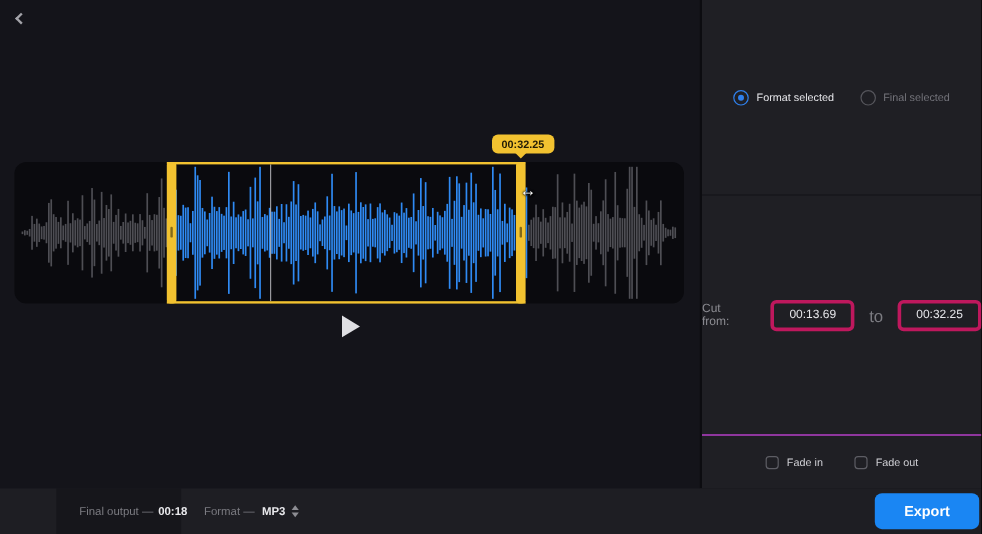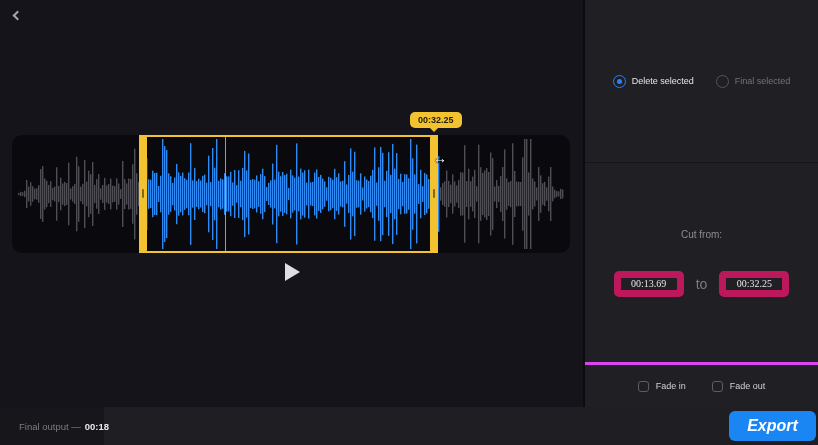--- a/index.html
+++ b/index.html
@@ -65,61 +65,60 @@
     font-size:9.5px; color:#6f6f75; letter-spacing:.3px;
   }
   .time-display .total { color:#e9e9ec; font-weight:bold; }
   
   .side-panel {
     position:absolute; left:583px; top:0; width:235px; height:407px;
     background:#1f1f24; border-left:2px solid #0c0c10; display:flex; flex-direction:column;
   }
   .sp-section { display:flex; align-items:center; justify-content:center; }
   .sp-mode { height:162px; gap:22px; }
-  .sp-cut { flex:1; flex-direction:column; gap:31px; border-top:1px solid #141419; }
-  .sp-fade { height:45px; gap:26px; border-top:3px solid #d946ef; }
+  .sp-cut { flex:1; flex-direction:row; gap:31px; border-top:1px solid #141419; }
+  .sp-fade { height:45px; gap:26px; border-top:1px solid #d946ef; }
   .mode-option { display:flex; align-items:center; gap:6px; cursor:pointer; }
   .radio {
     width:13px; height:13px; border-radius:50%; border:1.5px solid #55555b;
     display:flex; align-items:center; justify-content:center; flex:none;
   }
   .radio.on { border-color:var(--accent-blue,#2f80ed); }
   .radio.on i { width:5px; height:5px; border-radius:50%; background:var(--accent-blue,#2f80ed); display:block; }
   .mode-option .lbl { font-size:9px; color:#73737a; }
   .mode-option.selected .lbl { color:#e6e6ea; }
   .cut-title { font-size:10px; color:#8c8c92; }
   .cut-row { display:flex; align-items:center; gap:12px; }
   .cut-input {
-    width:70px; height:26px; background:transparent; border:7px solid #be185d;
+    width:70px; height:26px; background:transparent; border:3px solid #be185d;
     border-radius:5px; color:#e6e6ea; font-size:10px; text-align:center;
-    font-family:Liberation Serif, serif; outline:none;
+    font-family:Liberation Sans, sans-serif; outline:none;
   }
   .cut-joiner { font-size:14px; color:#7b7b81; }
   .fade-option { display:flex; align-items:center; gap:7px; cursor:pointer; }
   .checkbox { width:11px; height:11px; border:1.5px solid #5d5d64; border-radius:3px; flex:none; }
   .fade-option .lbl { font-size:9px; color:#cfcfd4; }
   
-  .bottom-bar { position:absolute; left:0; top:407px; width:818px; height:38px; background:#1e1e23; display:flex; }
+  .bottom-bar { position:absolute; left:0; top:407px; width:818px; height:38px; background:#1e1e23; display:flex;padding-left:47px; }
   .bb-cell { display:flex; align-items:center; }
   .bb-final { width:104px; background:#16161b; padding-left:19px; }
   .bb-format { padding-left:19px; gap:6px; }
   .bb-label { font-size:9.5px; color:#7b7b81; white-space:nowrap; }
   .bb-value { font-size:9.5px; color:#e9e9ec; font-weight:bold; margin-left:4px; white-space:nowrap; }
   .format-select { display:flex; align-items:center; gap:5px; cursor:pointer; }
   .format-select .bb-value { margin-left:0; }
   .stepper { display:flex; flex-direction:column; gap:2px; }
   .stepper i { display:block; width:0; height:0; border-left:3px solid transparent; border-right:3px solid transparent; }
   .stepper .up { border-bottom:4px solid #8d8d93; }
   .stepper .down { border-top:4px solid #8d8d93; }
   .export-btn {
     position:absolute; left:729px; top:411px; width:87px; height:30px;
     background:var(--export-blue,#1a86f3); border:none; border-radius:6px;
-    color:#fff; font-size:16px; font-weight:bold; cursor:pointer;
+    color:#fff; font-size:12px; font-weight:bold; cursor:pointer;
     font-family:"Liberation Sans", sans-serif;
-    font-style:italic;
   }
 </style>
 </head>
 <body>
 
 <div id="app">
 
   <div class="back-btn">
     <i></i>
   </div>
@@ -420,21 +419,21 @@
   <div class="play-btn"></div>
 
 
   <div class="side-panel">
 
     <div class="sp-section sp-mode">
       <div class="mode-option selected">
         <span class="radio on">
             <i></i>
           </span>
-        <span class="lbl">Delete selected</span>
+        <span class="lbl">Format selected</span>
       </div>
       <div class="mode-option">
         <span class="radio"></span>
         <span class="lbl">Final selected</span>
       </div>
     </div>
 
     <div class="sp-section sp-cut">
       <div class="cut-title">Cut from:</div>
       <div class="cut-row">
@@ -454,17 +453,27 @@
         <span class="lbl">Fade out</span>
       </div>
     </div>
   </div>
 
   <div class="bottom-bar">
     <div class="bb-cell bb-final">
       <span class="bb-label">Final output —</span>
       <span class="bb-value">00:18</span>
     </div>
+    <div class="bb-cell bb-format">
+      <span class="bb-label">Format —</span>
+      <span class="format-select">
+        <span class="bb-value">MP3</span>
+        <span class="stepper">
+          <i class="up"></i>
+          <i class="down"></i>
+        </span>
+      </span>
+    </div>
   </div>
 
   <button class="export-btn">Export</button>
 
 </div>
 
 </body></html>

